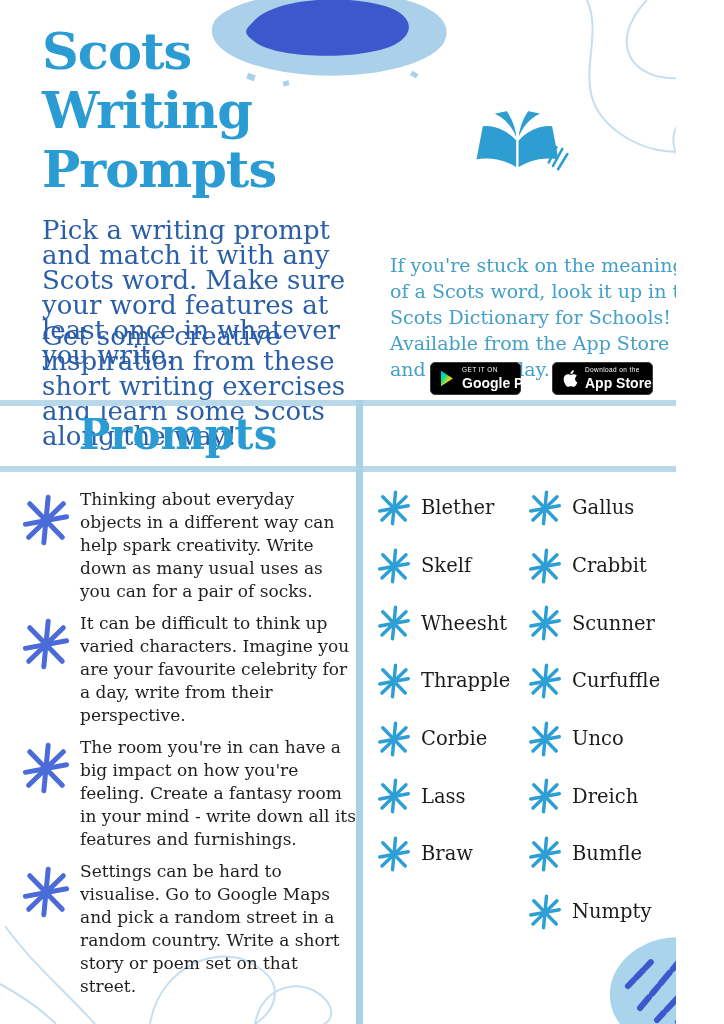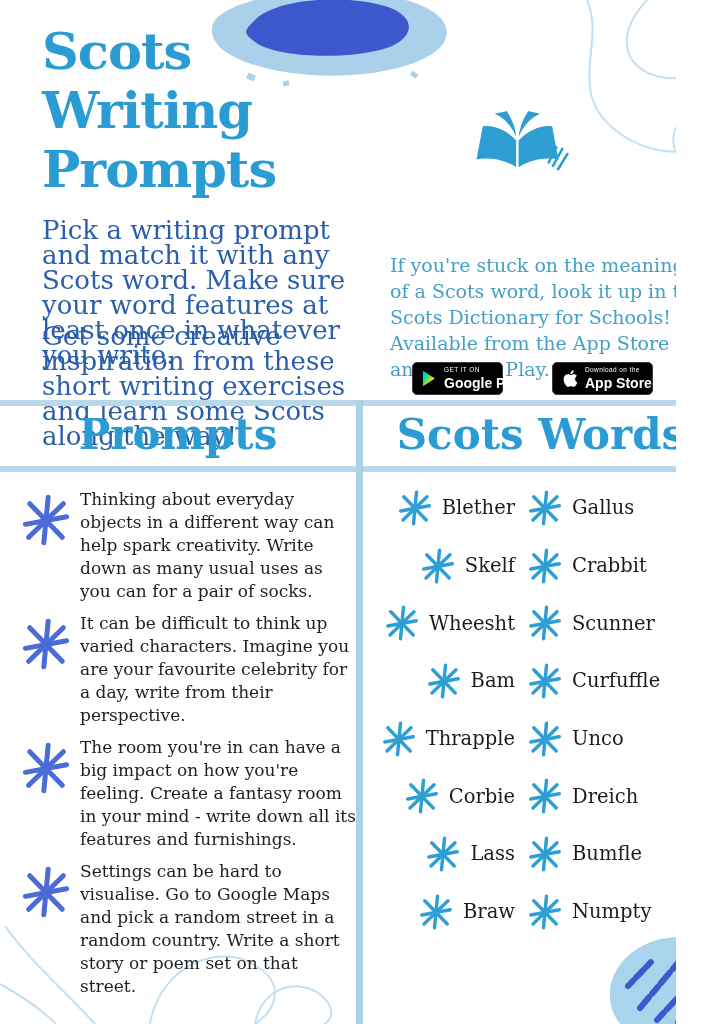--- a/index.html
+++ b/index.html
@@ -20,21 +20,21 @@
   .logo .abc{display:block;margin-top:-4px;font-family:"Liberation Sans",sans-serif;
              font-weight:700;font-size:42px;color:#1d3e8f;letter-spacing:1px;}
 
   
   .note{left:390px;top:252px;width:314px;font-size:19px;line-height:26px;color:#44a0c6;margin:0;}
 
   
   .badge{display:flex;align-items:center;gap:7px;background:#000;border-radius:5px;
          border:1px solid #3a3a3a;box-sizing:border-box;height:33px;padding:0 9px;
          font-family:"Liberation Sans",sans-serif;color:#fff;cursor:pointer;}
-  .badge-gp{left:412px;top:362px;width:91px;}
+  .badge-gp{left:430px;top:362px;width:91px;}
   .badge-as{left:552px;top:362px;width:101px;}
   .badge-text{display:flex;flex-direction:column;line-height:1;}
   .badge .tag{font-size:6.5px;letter-spacing:.4px;margin-bottom:2px;}
   .badge .store{font-size:14px;font-weight:700;white-space:nowrap;}
 
   
   .hline{left:0;width:724px;height:6px;background:#b9d9ea;}
   .hline1{top:400px;} .hline2{top:466px;}
   .vline{left:356px;top:400px;width:7px;height:624px;background:#a9d2e6;}
   .rline{left:719px;top:400px;width:5px;height:624px;background:#cfe3ef;}
@@ -46,21 +46,21 @@
   .col-head-right{left:363px;width:356px;}
 
   
   .prompts{left:20px;top:488px;width:338px;display:flex;flex-direction:column;gap:9px;}
   .prompt{display:flex;gap:8px;}
   .p-ast{flex:0 0 52px;color:#4a6bd8;margin-top:6px;}
   .prompt p{margin:0;font-size:17px;line-height:23px;color:#1f1f1f;}
 
   
   .wcol{top:479px;display:flex;flex-direction:column;}
-  .wcol1{left:367px;width:148px;align-items:flex-end;}
+  .wcol1{left:376px;width:148px;}
   .wcol2{left:527px;width:170px;}
   .wrow{height:57.7px;display:flex;align-items:center;gap:9px;}
   .w-ast{flex:0 0 36px;color:#2e9fd4;display:flex;}
   .wlabel{font-size:19.5px;color:#1c1c1c;}
 
   svg{display:block;}
 </style>
 </head>
 <body>
 
@@ -170,21 +170,20 @@
       <span class="store">App Store</span>
     </span>
   </div>
 
   <div class="abs hline hline1"></div>
   <div class="abs hline hline2"></div>
   <div class="abs vline"></div>
   <div class="abs rline"></div>
 
   <div class="abs col-head col-head-left">Prompts</div>
-  <div class="abs col-head col-head-right">Scots Words</div>
 
   <div class="abs prompts">
     <div class="prompt">
       <span class="p-ast">
           <svg width="52" height="52" viewBox="0 0 48 48">
             <use href="#ast"></use>
           </svg>
         </span>
       <p>Thinking about everyday objects in a different way can help spark creativity. Write down as many usual uses as you can for a pair of socks.</p>
     </div>
@@ -238,28 +237,20 @@
           </svg>
         </span>
       <span class="wlabel">Wheesht</span>
     </div>
     <div class="wrow">
       <span class="w-ast">
           <svg width="36" height="36" viewBox="0 0 48 48">
             <use href="#ast"></use>
           </svg>
         </span>
-      <span class="wlabel">Bam</span>
-    </div>
-    <div class="wrow">
-      <span class="w-ast">
-          <svg width="36" height="36" viewBox="0 0 48 48">
-            <use href="#ast"></use>
-          </svg>
-        </span>
       <span class="wlabel">Thrapple</span>
     </div>
     <div class="wrow">
       <span class="w-ast">
           <svg width="36" height="36" viewBox="0 0 48 48">
             <use href="#ast"></use>
           </svg>
         </span>
       <span class="wlabel">Corbie</span>
     </div>

